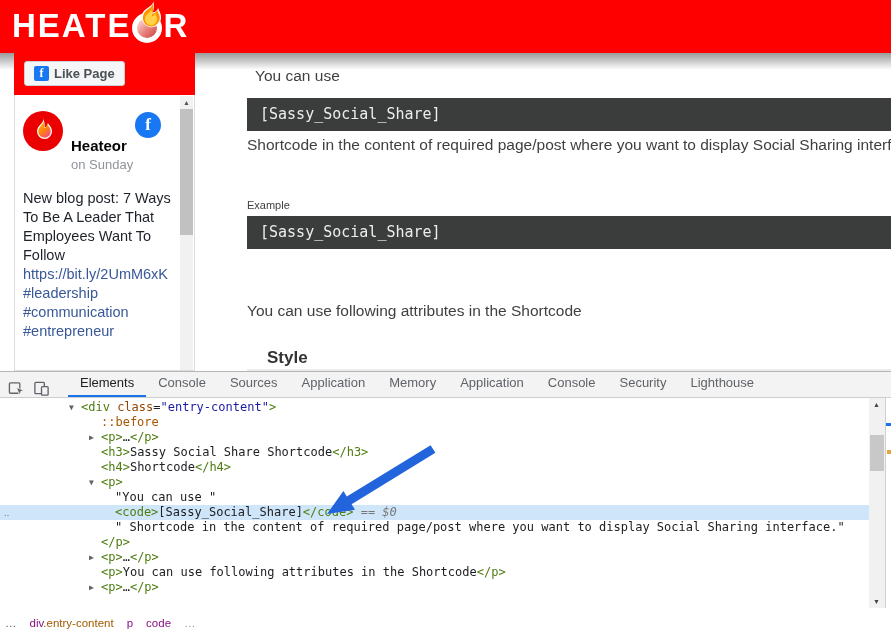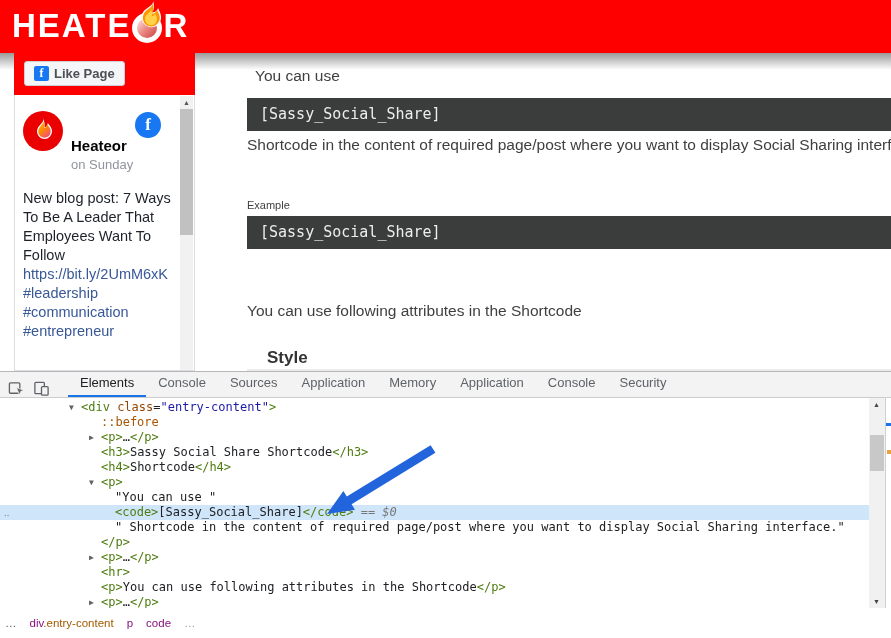--- a/index.html
+++ b/index.html
@@ -169,36 +169,36 @@
       <div class="dt-divider"></div>
       <div class="dt-tabs" id="dt-tabs">
           <div class="dt-tab active">Elements</div>
           <div class="dt-tab">Console</div>
           <div class="dt-tab">Sources</div>
           <div class="dt-tab">Application</div>
           <div class="dt-tab">Memory</div>
           <div class="dt-tab">Application</div>
           <div class="dt-tab">Console</div>
           <div class="dt-tab">Security</div>
+          <div class="dt-tab">Lighthouse</div>
         </div>
     </div>
     <div class="dt-body">
       <div id="dt-tree">
           <div class="dt-row ind0"><span class="sg-ar">▼</span><span class="sg-t">&lt;div</span><span class="sg-a"> class</span><span class="sg-x">=</span><span class="sg-v">"entry-content"</span><span class="sg-t">&gt;</span></div>
           <div class="dt-row ind1"><span class="sg-ps">::before</span></div>
           <div class="dt-row ind1"><span class="sg-ar">▶</span><span class="sg-t">&lt;p&gt;</span><span class="sg-x">…</span><span class="sg-t">&lt;/p&gt;</span></div>
           <div class="dt-row ind1"><span class="sg-t">&lt;h3&gt;</span><span class="sg-x">Sassy Social Share Shortcode</span><span class="sg-t">&lt;/h3&gt;</span></div>
           <div class="dt-row ind1"><span class="sg-t">&lt;h4&gt;</span><span class="sg-x">Shortcode</span><span class="sg-t">&lt;/h4&gt;</span></div>
           <div class="dt-row ind1"><span class="sg-ar">▼</span><span class="sg-t">&lt;p&gt;</span></div>
           <div class="dt-row ind2"><span class="sg-x">"You can use "</span></div>
           <div class="dt-row ind2 hl"><span class="gutter">‥</span><span class="sg-t">&lt;code&gt;</span><span class="sg-x">[Sassy_Social_Share]</span><span class="sg-t">&lt;/code&gt;</span><span class="sg-m"> == $0</span></div>
           <div class="dt-row ind2"><span class="sg-x">" Shortcode in the content of required page/post where you want to display Social Sharing interface."</span></div>
           <div class="dt-row ind1"><span class="sg-t">&lt;/p&gt;</span></div>
           <div class="dt-row ind1"><span class="sg-ar">▶</span><span class="sg-t">&lt;p&gt;</span><span class="sg-x">…</span><span class="sg-t">&lt;/p&gt;</span></div>
-          <div class="dt-row ind1"><span class="sg-t">&lt;hr&gt;</span></div>
           <div class="dt-row ind1"><span class="sg-t">&lt;p&gt;</span><span class="sg-x">You can use following attributes in the Shortcode</span><span class="sg-t">&lt;/p&gt;</span></div>
           <div class="dt-row ind1"><span class="sg-ar">▶</span><span class="sg-t">&lt;p&gt;</span><span class="sg-x">…</span><span class="sg-t">&lt;/p&gt;</span></div>
         </div>
       <div class="dt-scroll">
         <div class="up">▲</div>
         <div class="thumb"></div>
         <div class="down">▼</div>
       </div>
       <div class="dt-sliver">
         <div class="bluefrag"></div>

